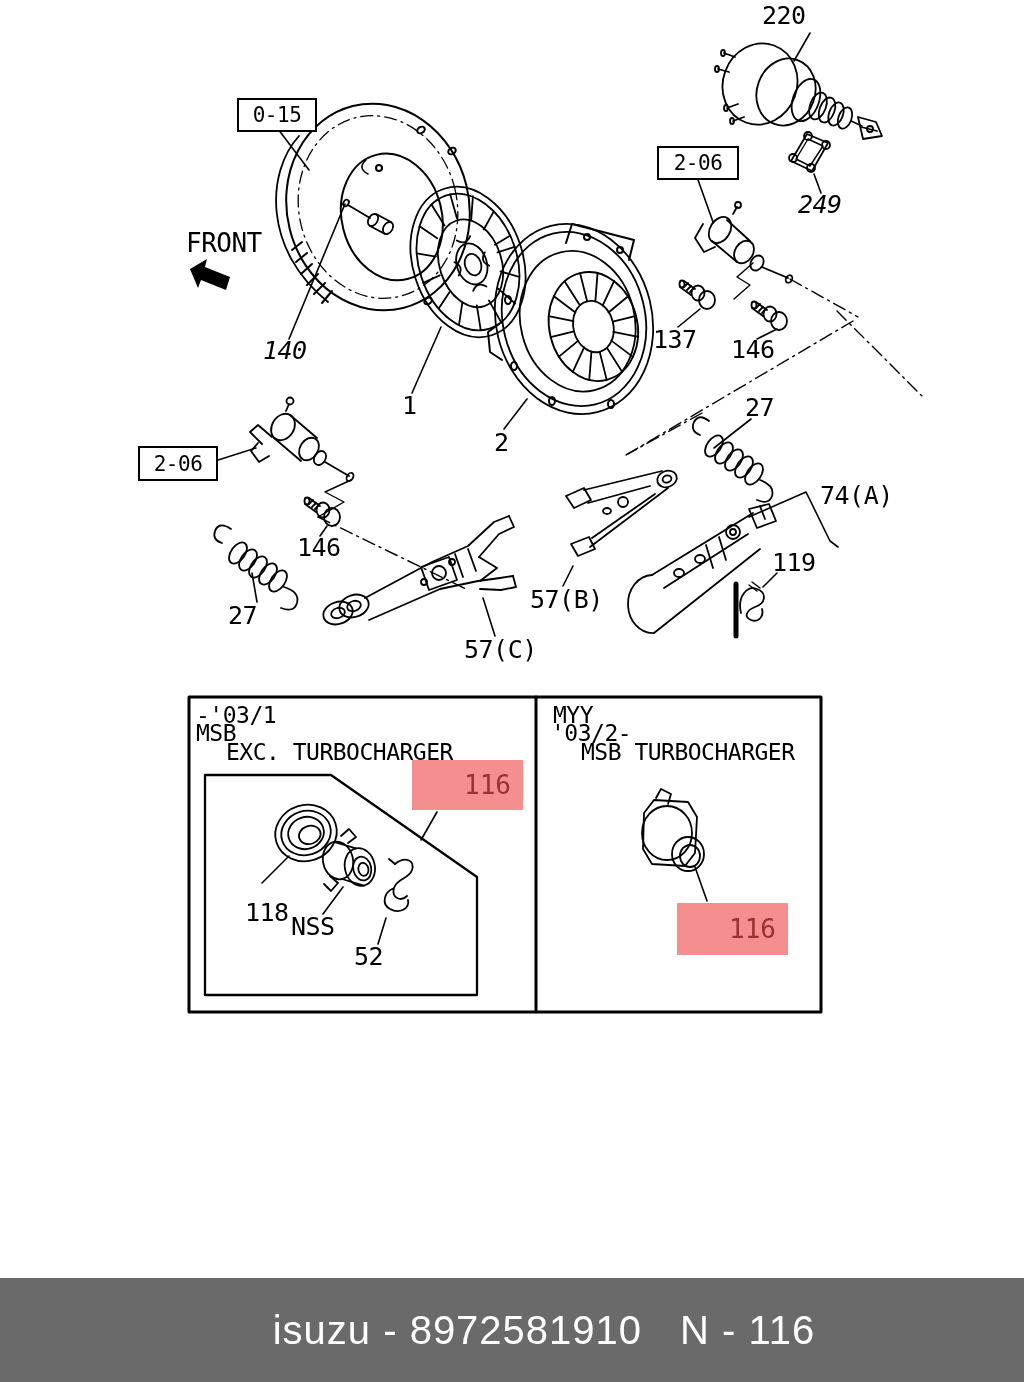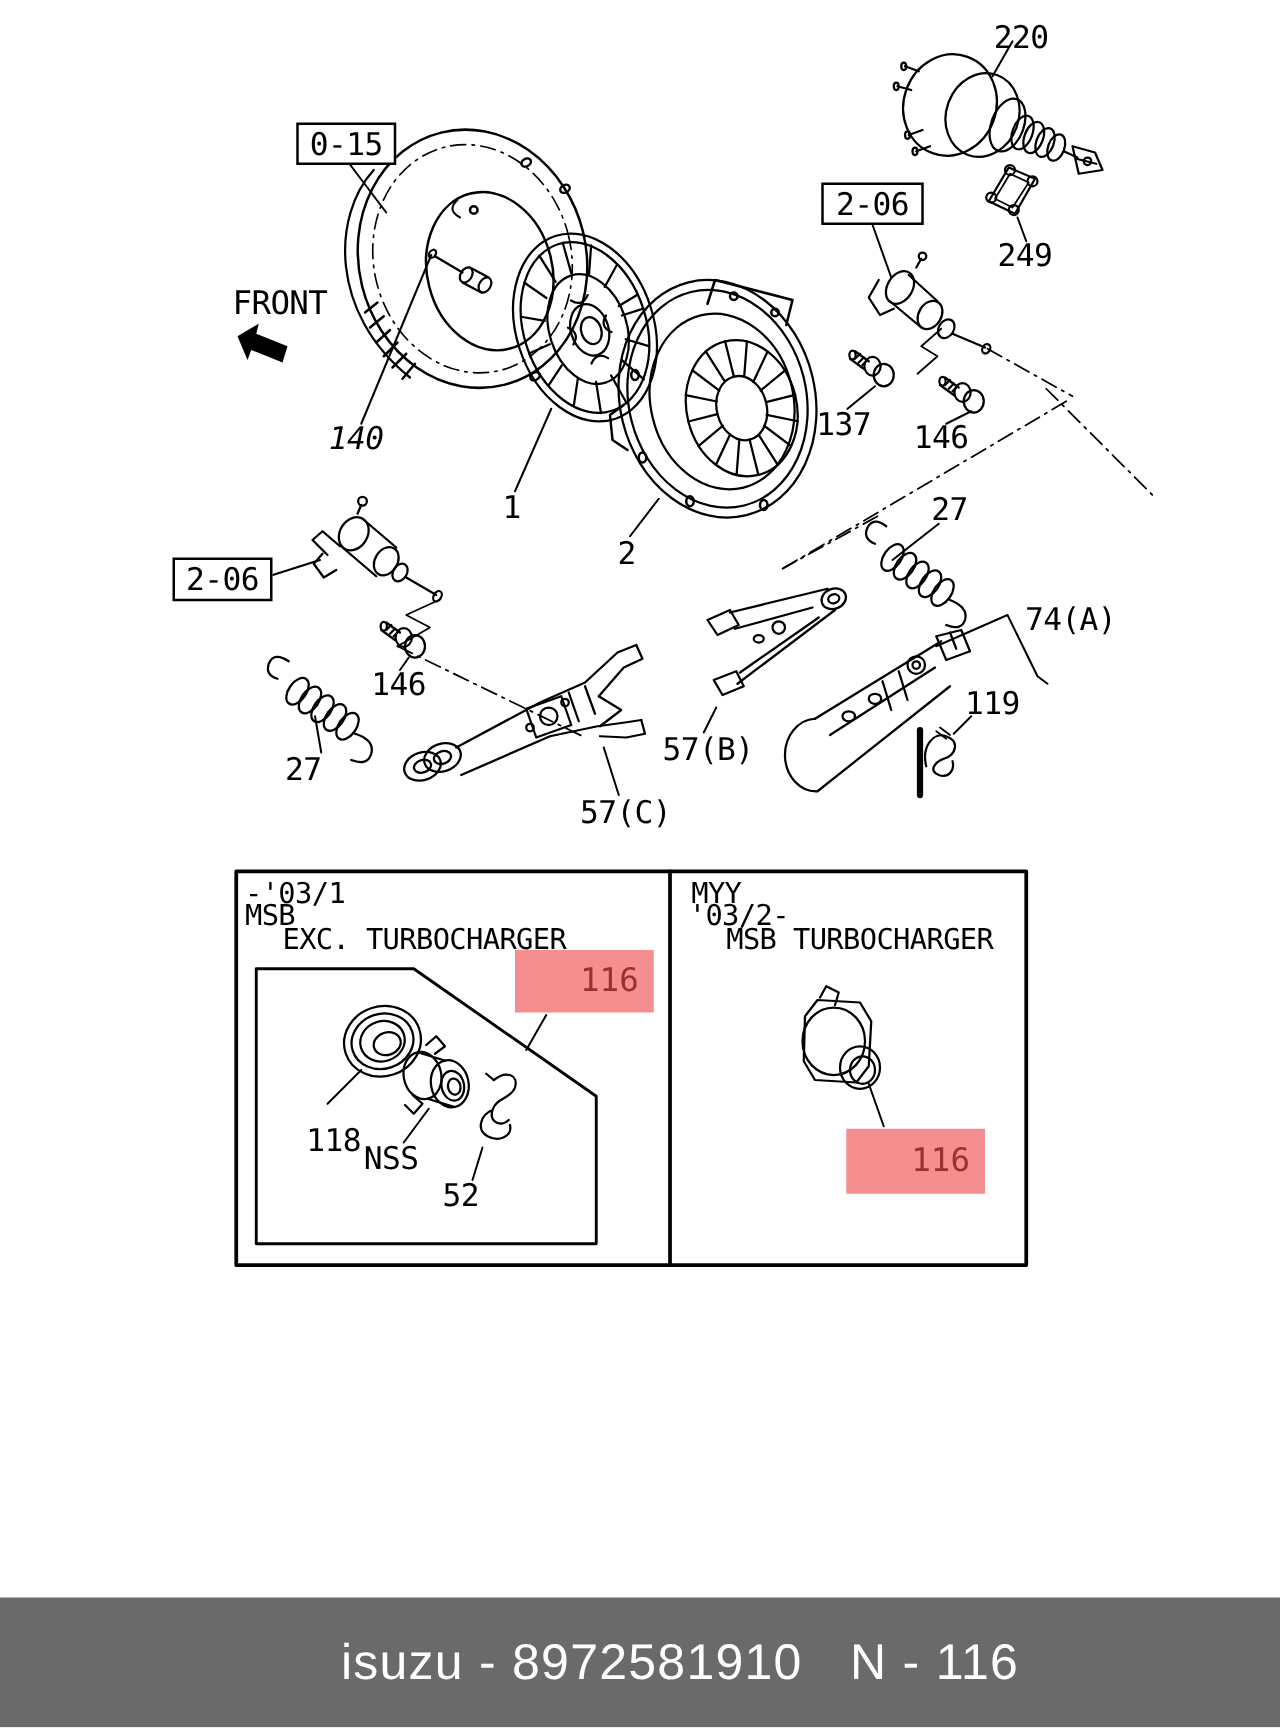--- a/index.html
+++ b/index.html
@@ -3,21 +3,21 @@
 <meta charset="utf-8">
 <style>
   html,body{margin:0;padding:0;background:#ffffff;}
   .screen{position:relative;width:1024px;height:1382px;background:#ffffff;overflow:hidden;
           font-family:"DejaVu Sans Mono",monospace;}
   svg.art{position:absolute;left:0;top:0;}
   .lbl{position:absolute;font-family:"DejaVu Sans Mono",monospace;font-size:25px;line-height:1;
        color:#000;white-space:nowrap;letter-spacing:-0.5px;z-index:2;}
   .lbl.small{font-size:23px;}
   .refbox{position:absolute;border:2.5px solid #000;background:#fff;display:flex;align-items:center;
-          justify-content:center;font-size:25px;letter-spacing:-0.5px;z-index:2;}
+          justify-content:center;font-size:21px;letter-spacing:-0.5px;z-index:2;}
   .hl{position:absolute;background:#f58f8f;color:#9c2f2f;display:flex;align-items:center;
       justify-content:center;font-size:26px;z-index:1;padding-left:40px;}
   .footer{position:absolute;left:0;top:1278px;width:1024px;height:104px;background:#6a6a6a;
           display:flex;align-items:center;justify-content:center;gap:38px;color:#ffffff;
           font-family:"Liberation Sans",sans-serif;font-size:40px;letter-spacing:1px;z-index:3;padding-left:32px;}
 </style>
 </head>
 <body>
 
 <div class="screen">
@@ -358,22 +358,22 @@
 
     <polygon fill="#000000" points="190,269 207,259 205,267 230,277 226,290 201,280 198,288"></polygon>
   </svg>
 
   <div class="lbl" style="left:141px;top:230px;font-size:26px;margin-left:45px;">FRONT</div>
 
   <div class="refbox" style="left:237px;top:98px;width:76px;height:30px;">0-15</div>
   <div class="refbox" style="left:657px;top:146px;width:78px;height:30px;">2-06</div>
   <div class="refbox" style="left:138px;top:446px;width:76px;height:31px;">2-06</div>
 
-  <div class="lbl" style="left:795px;top:3px;margin-top:14px;">220</div>
-  <div class="lbl" style="left:798px;top:192px;">249</div>
+  <div class="lbl" style="left:762px;top:3px;">220</div>
+  <div class="lbl" style="left:798px;top:192px;font-style:italic;">249</div>
   <div class="lbl" style="left:263px;top:338px;font-style:italic;">140</div>
   <div class="lbl" style="left:402px;top:393px;">1</div>
   <div class="lbl" style="left:494px;top:430px;">2</div>
   <div class="lbl" style="left:653px;top:327px;">137</div>
   <div class="lbl" style="left:731px;top:337px;">146</div>
   <div class="lbl" style="left:745px;top:395px;">27</div>
   <div class="lbl" style="left:820px;top:483px;">74(A)</div>
   <div class="lbl" style="left:772px;top:550px;">119</div>
   <div class="lbl" style="left:530px;top:587px;">57(B)</div>
   <div class="lbl" style="left:297px;top:535px;">146</div>

